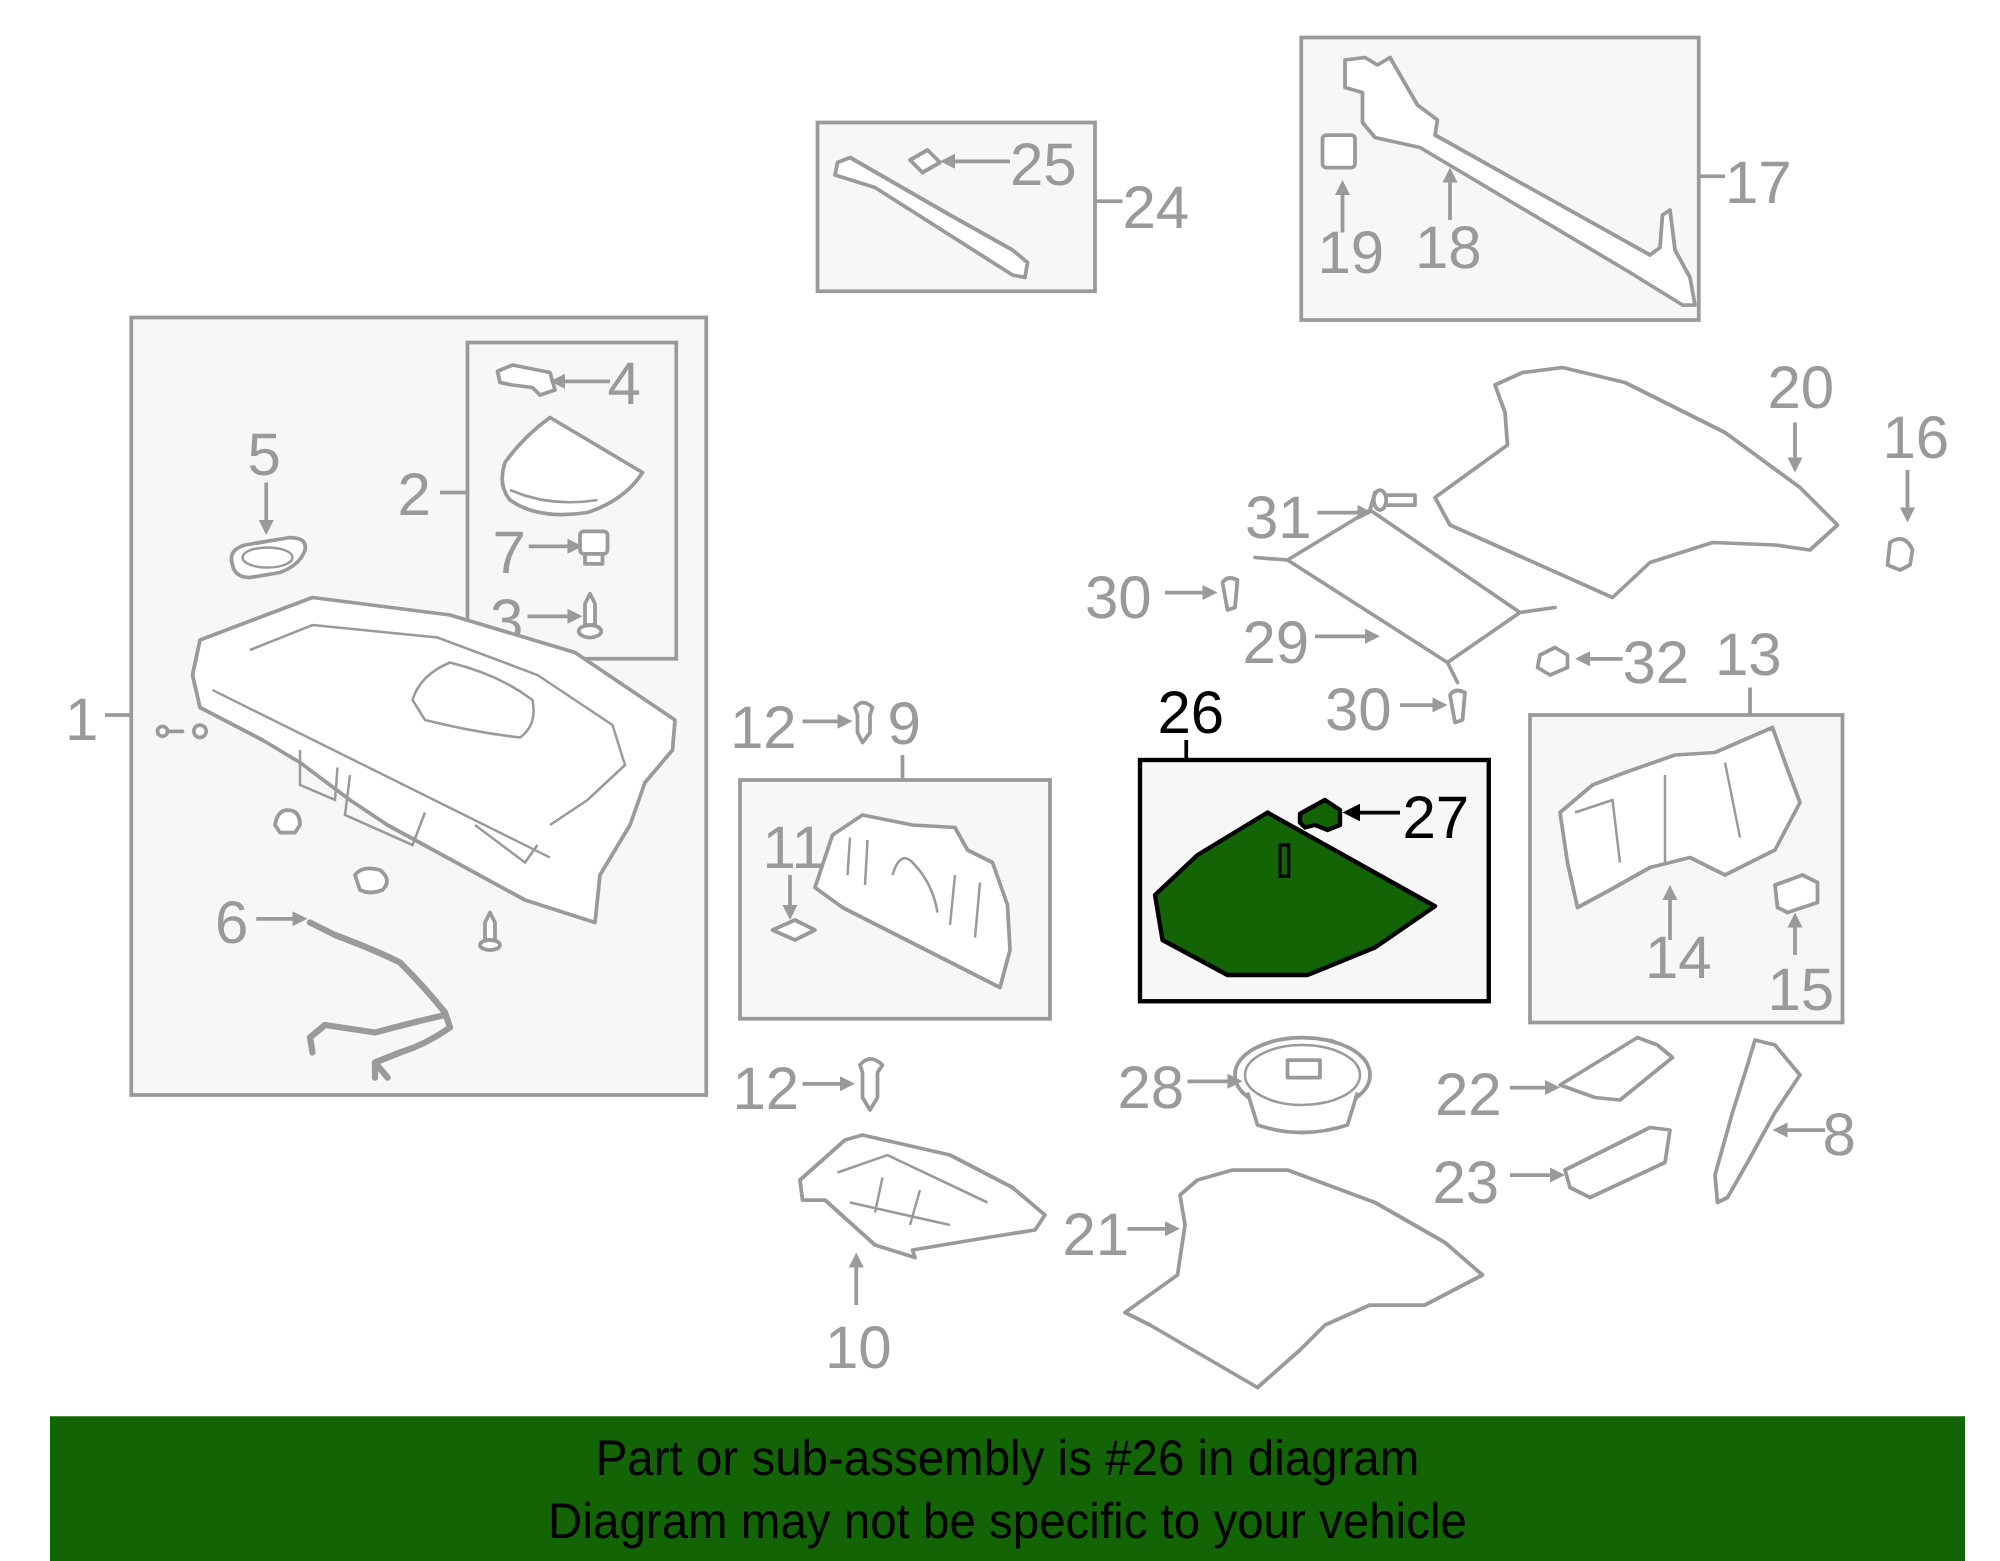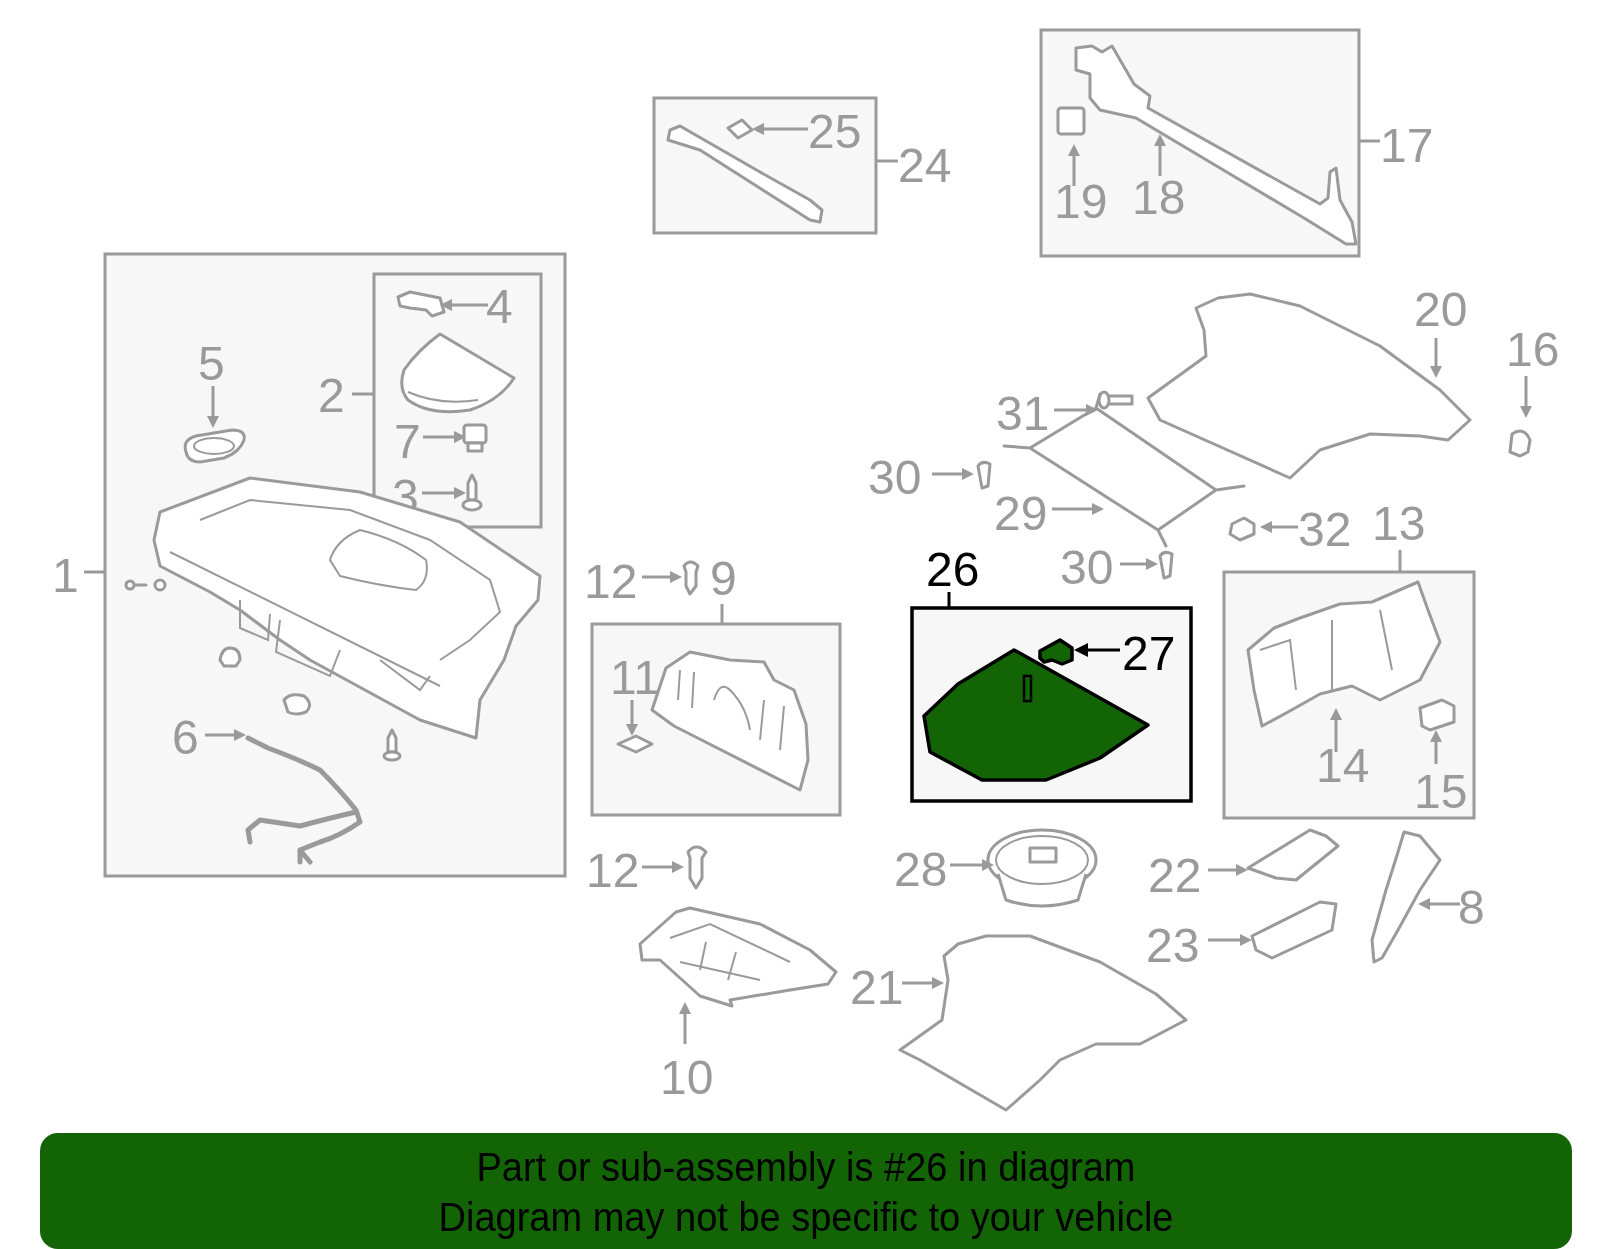--- a/index.html
+++ b/index.html
@@ -10,21 +10,21 @@
   .box { fill: #f7f7f7; stroke: #9a9a9a; stroke-width: 3; }
   .box.hl { stroke: #000000; stroke-width: 3.5; }
   .part { fill: #ffffff; stroke: #9a9a9a; stroke-width: 3; stroke-linejoin: round; }
   .part-nofill { fill: none; stroke: #9a9a9a; stroke-width: 3; stroke-linejoin: round; stroke-linecap: round; }
   .thin { fill: none; stroke: #9a9a9a; stroke-width: 2; }
   .lead { stroke: #9a9a9a; stroke-width: 3; fill: none; }
   .lead.hl { stroke: #000000; }
   .arrowhead { fill: #9a9a9a; }
   .arrowhead.hl { fill: #000000; }
   .hl-part { fill: #126405; stroke: #000000; stroke-width: 3.5; stroke-linejoin: round; }
-  #banner { position: absolute; left: 40px; top: 1133px; width: 1532px; height: 116px; background: #126405; border-radius: 18px; }
+  #banner { position: absolute; left: 40px; top: 1133px; width: 1532px; height: 116px; background: #126405; }
   #banner .line { position: absolute; left: 0; width: 100%; text-align: center; color: #000000; font-size: 40px; font-family: "Liberation Sans", sans-serif; transform: scaleX(0.95); }
   #banner .line1 { top: 12px; }
   #banner .line2 { top: 62px; }
 </style>
 </head>
 <body>
 
 <svg id="diagram" viewBox="0 0 1600 1249" xmlns="http://www.w3.org/2000/svg">
 
   <g>

